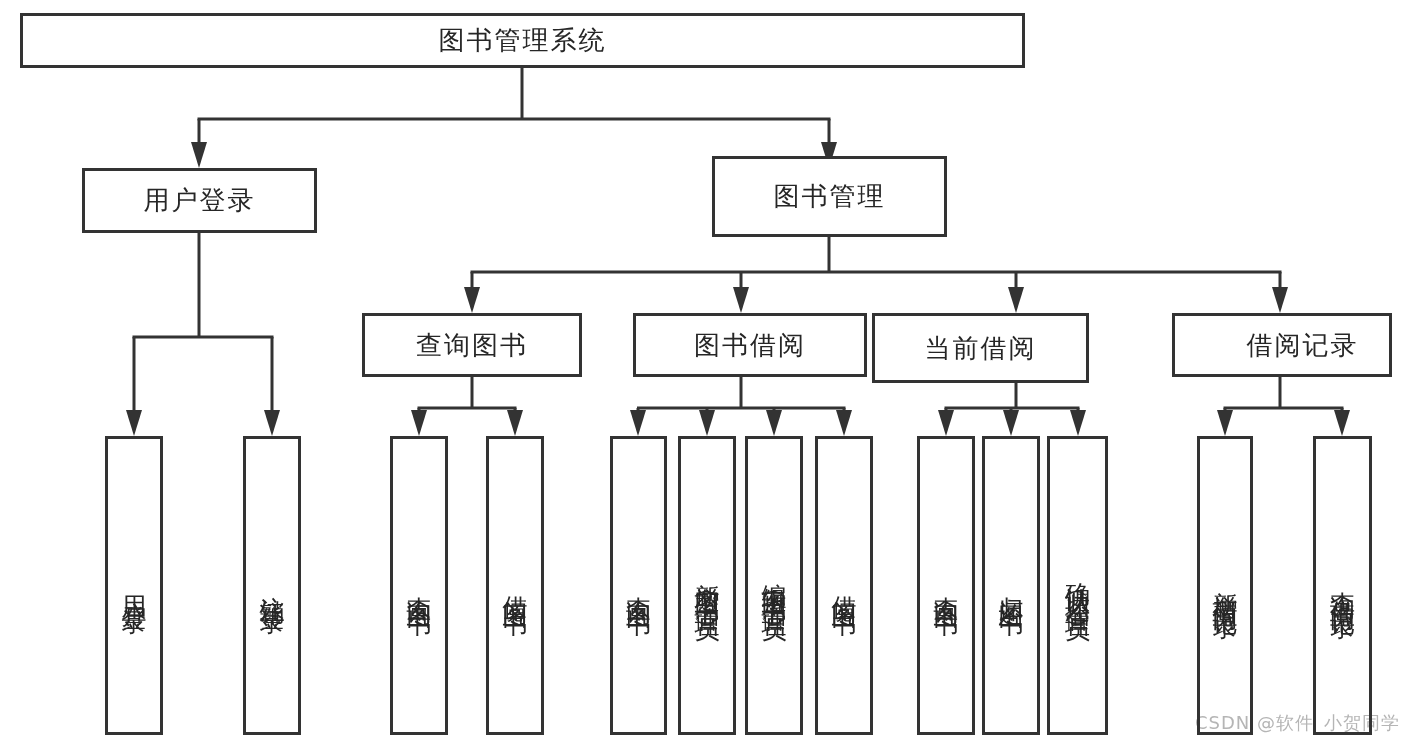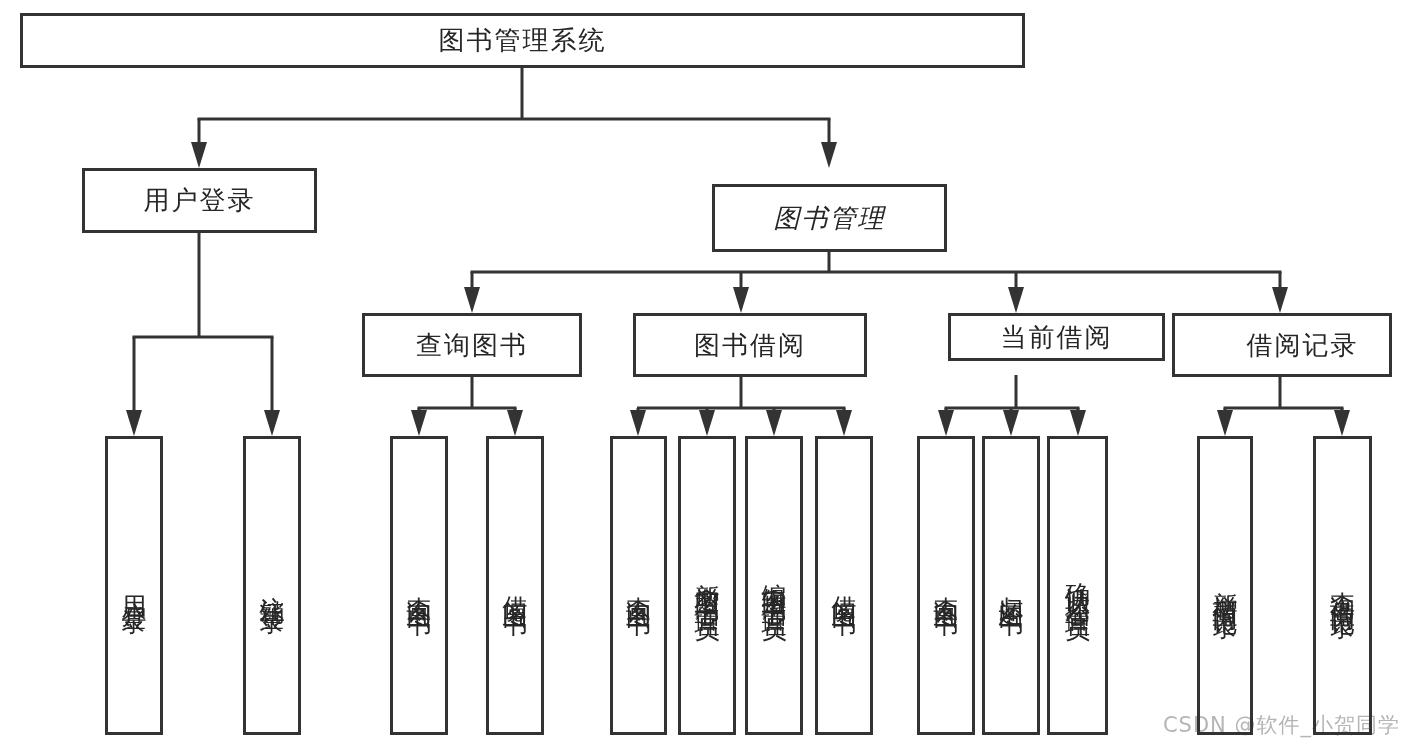--- a/index.html
+++ b/index.html
@@ -39,21 +39,21 @@
     writing-mode: vertical-rl;
     text-orientation: mixed;
     letter-spacing: 5px;
     line-height: 1;
     white-space: nowrap;
   }
   .watermark {
     position: absolute;
     right: 5px;
     top: 711px;
-    font-size: 21px;
+    font-size: 18px;
     letter-spacing: 1px;
     color: #b5b5b5;
     z-index: 3;
     mix-blend-mode: darken;
   }
 </style>
 </head>
 <body>
 
 <div class="stage">
@@ -134,31 +134,31 @@
     </g>
   </svg>
 
   <div class="node" style="left:20px; top:13px; width:1005px; height:55px;justify-content:center;">
     <span>图书管理系统</span>
   </div>
 
   <div class="node" style="left:82px; top:168px; width:235px; height:65px;">
     <span>用户登录</span>
   </div>
-  <div class="node" style="left:712px; top:184px; width:235px; height:68px;font-style:italic;">
+  <div class="node" style="left:712px; top:156px; width:235px; height:81px;">
     <span>图书管理</span>
   </div>
 
   <div class="node" style="left:362px; top:313px; width:220px; height:64px;">
     <span>查询图书</span>
   </div>
   <div class="node" style="left:633px; top:313px; width:234px; height:64px;">
     <span>图书借阅</span>
   </div>
-  <div class="node" style="left:948px; top:313px; width:217px; height:48px;">
+  <div class="node" style="left:872px; top:313px; width:217px; height:70px;">
     <span>当前借阅</span>
   </div>
   <div class="node" style="left:1172px; top:313px; width:220px; height:64px;padding-left:41px;">
     <span>借阅记录</span>
   </div>
 
   <div class="node leaf" style="left:105px; top:436px; width:58px; height:299px;">
     <span class="vtext">用户登录</span>
   </div>
   <div class="node leaf" style="left:243px; top:436px; width:58px; height:299px;">

